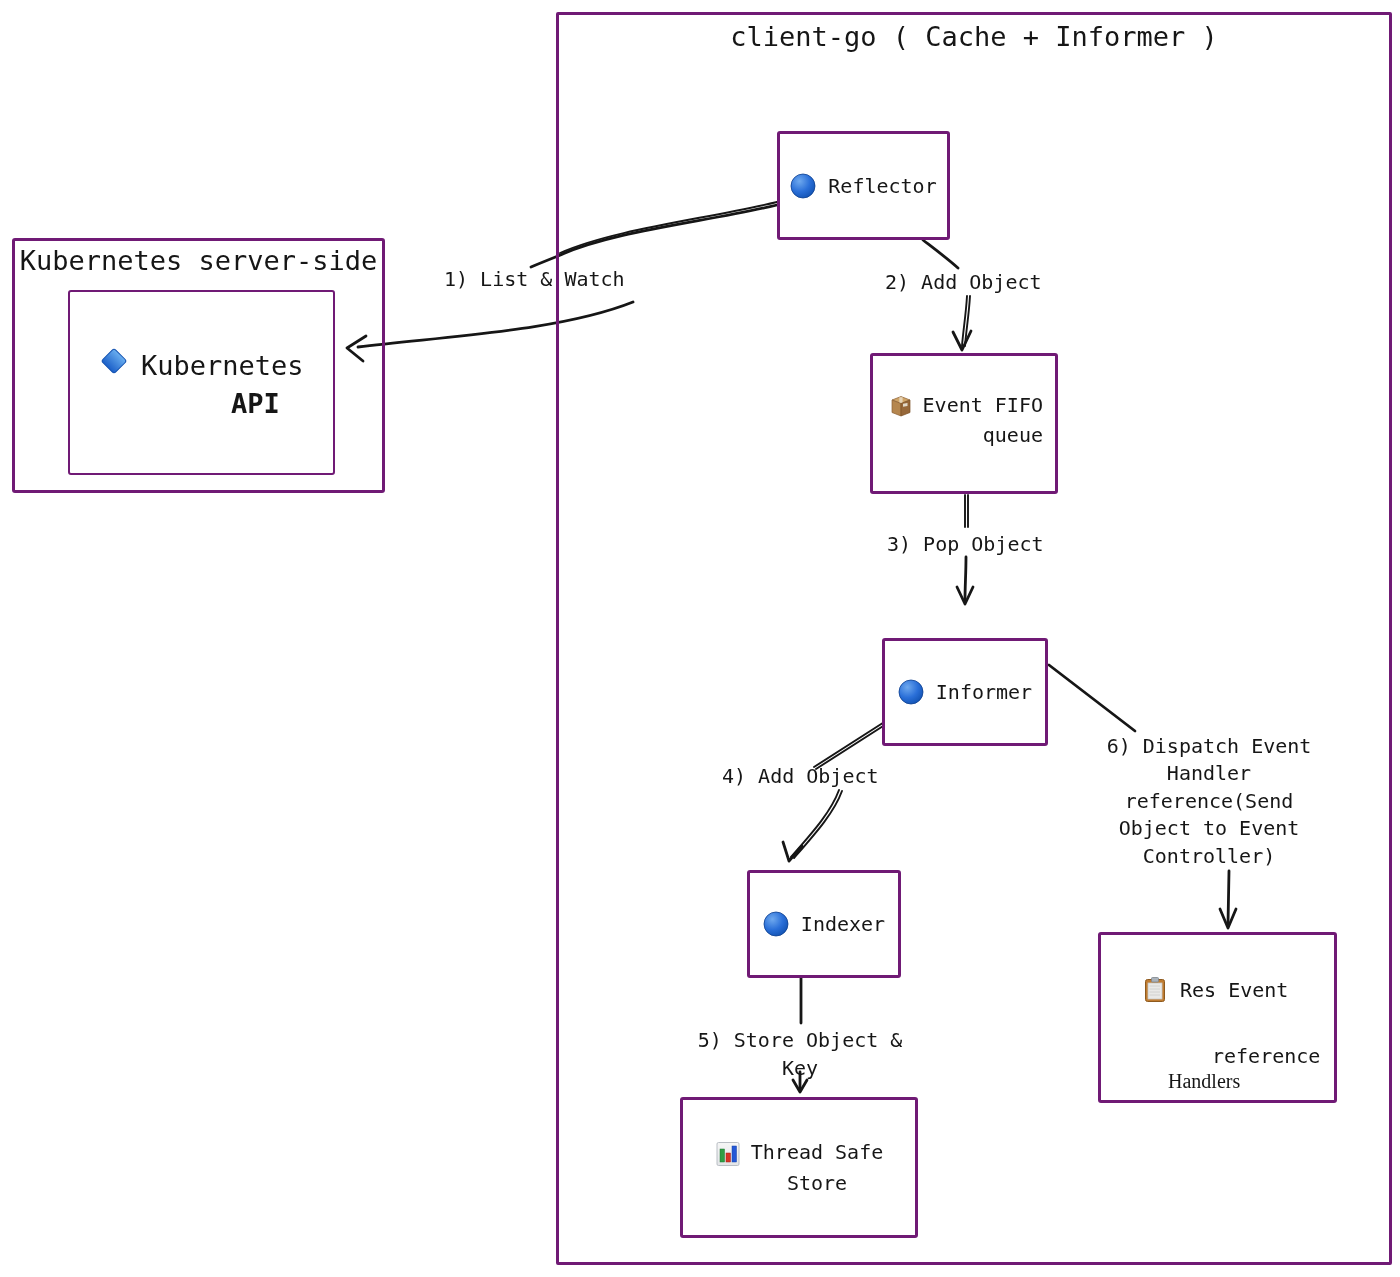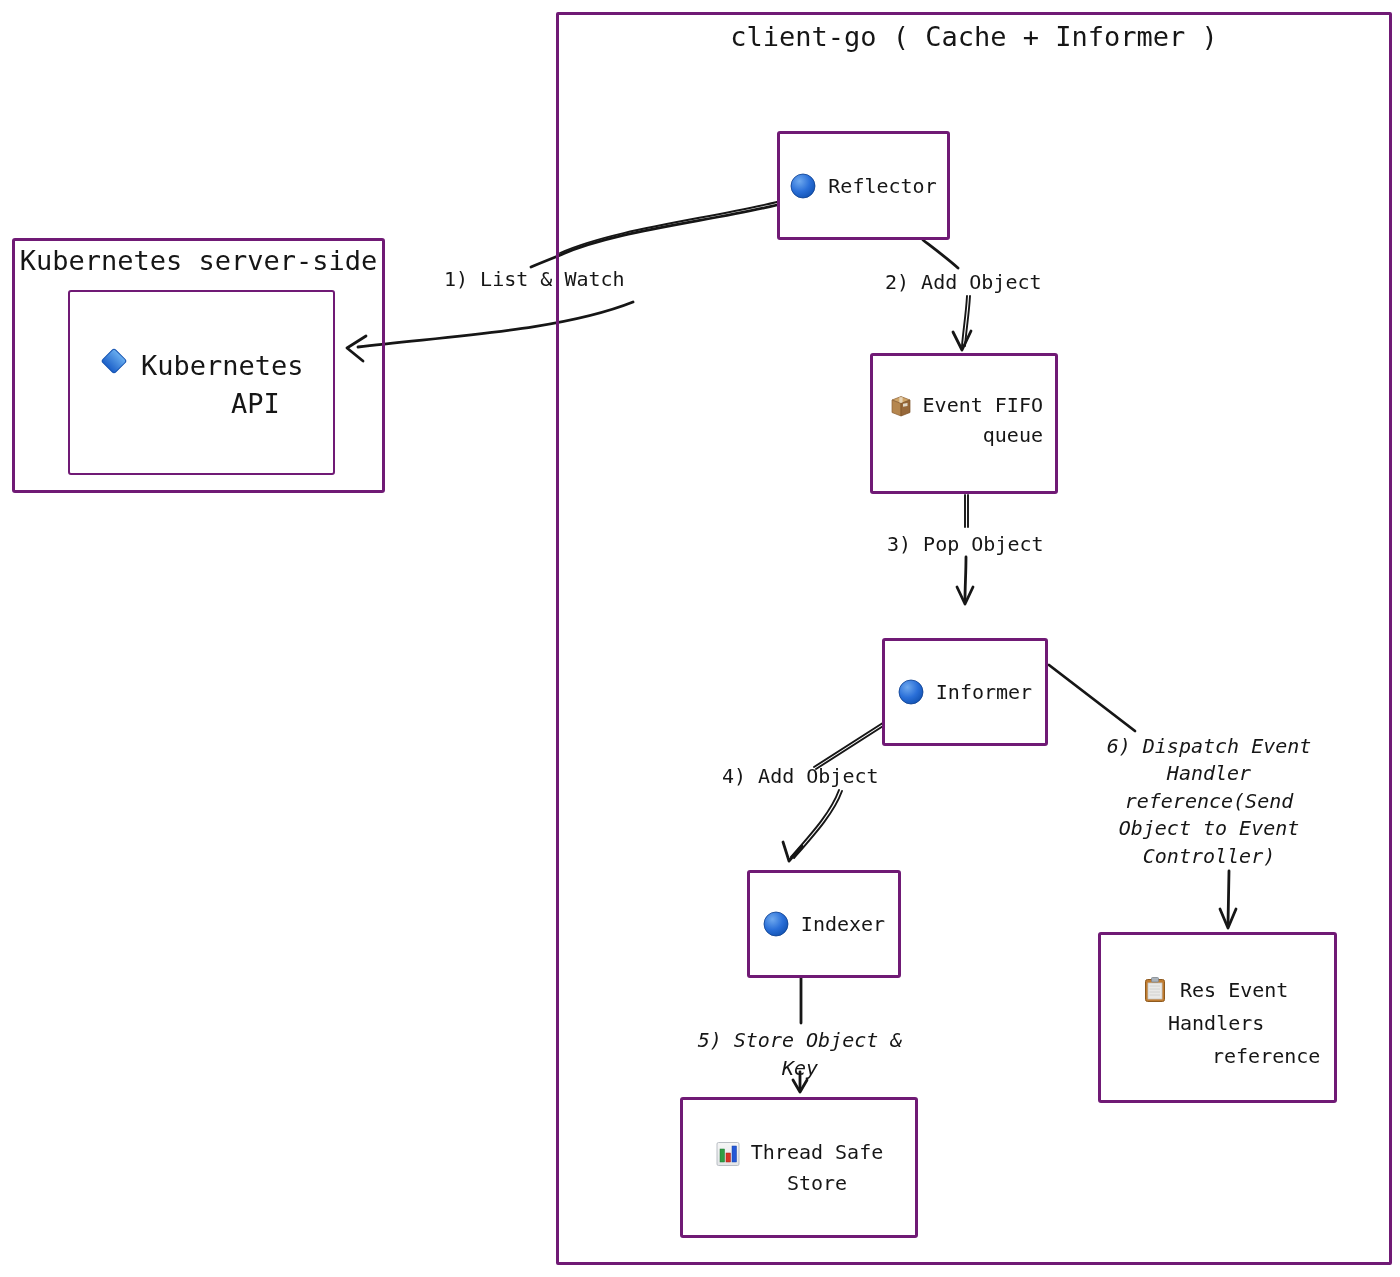--- a/index.html
+++ b/index.html
@@ -29,21 +29,21 @@
   .big{font-size:27px;line-height:34px;}
   .abs{position:absolute;z-index:4;}
   .node{display:flex;align-items:center;justify-content:center;}
   .row{display:flex;align-items:center;gap:12px;font-size:20px;}
   .row-top{align-items:flex-start;gap:10px;}
   .nlabel{font-size:20px;white-space:nowrap;}
   .lines-center{text-align:center;font-size:20px;line-height:31px;}
   .dtext{position:absolute;left:893px;width:150px;top:390px;text-align:right;
     font-size:20px;line-height:30px;z-index:4;}
   .elabel{position:absolute;font-size:20px;line-height:26px;white-space:nowrap;z-index:3;}
-  .eblock{position:absolute;font-size:20px;text-align:center;z-index:3;font-style:italic;}
+  .eblock{position:absolute;font-size:20px;text-align:center;z-index:3;}
   .e5{left:697px;top:1026px;width:206px;line-height:28px;}
   .e6{left:1099px;top:733px;width:220px;line-height:27.4px;}
   .icon{display:block;}
 </style>
 </head>
 <body>
 
 <div class="canvas">
 
   <svg class="wires" width="1400" height="1277" viewBox="0 0 1400 1277">
@@ -97,21 +97,21 @@
   <div class="cg-title">client-go ( Cache + Informer )</div>
 
   <div class="box group k8s-outer"></div>
   <div class="k8s-title">Kubernetes server-side</div>
 
   <div class="box k8s-inner"></div>
   <svg class="icon abs" style="left:99px;top:346px;" width="30" height="30" viewBox="0 0 30 30">
     <rect x="6" y="6" width="18" height="18" rx="2.5" transform="rotate(45 15 15)" fill="url(#gDiamond)" stroke="#1553b0" stroke-width="1"></rect>
   </svg>
   <span class="abs big" style="left:141px;top:349px;">Kubernetes</span>
-  <span class="abs big" style="left:231px;top:387px;">API</span>
+  <span class="abs big" style="left:231px;top:387px;font-weight:bold;">API</span>
 
   <div class="box node reflector">
     <div class="row">
       <svg class="icon" width="26" height="26" viewBox="0 0 26 26">
         <circle cx="13" cy="13" r="12" fill="url(#gBall)" stroke="#0c3f8e" stroke-width="0.8"></circle>
       </svg>
       <span class="nlabel">Reflector</span>
     </div>
   </div>
 
@@ -162,21 +162,21 @@
   </div>
 
   <div class="box resevent"></div>
   <svg class="icon abs" style="left:1143px;top:976px;" width="24" height="28" viewBox="0 0 24 28">
     <rect x="2.5" y="3.5" width="19" height="22" rx="2" fill="#c07c30" stroke="#8e5a1e" stroke-width="1"></rect>
     <rect x="5" y="7" width="14" height="16" fill="#e9e9e7" stroke="#c9c9c7" stroke-width="0.8"></rect>
     <path d="M6.5 10 H17 M6.5 13 H17 M6.5 16 H17 M6.5 19 H17" stroke="#cfcfcd" stroke-width="0.9" fill="none"></path>
     <rect x="8.5" y="1.5" width="7" height="4.5" rx="1" fill="#aab2ba" stroke="#7d858d" stroke-width="0.8"></rect>
   </svg>
   <span class="elabel" style="left:1180px;top:977px;">Res Event</span>
-  <span class="elabel" style="left:1168px;top:1010px;">Handlers</span>
+  <span class="elabel" style="left:1168px;top:1068px;font-family:Liberation Serif, serif;">Handlers</span>
   <span class="elabel" style="left:1212px;top:1043px;">reference</span>
 
   <div class="elabel" style="left:444px;top:266px;">1) List &amp; Watch</div>
   <div class="elabel" style="left:885px;top:269px;">2) Add Object</div>
   <div class="elabel" style="left:887px;top:531px;">3) Pop Object</div>
   <div class="elabel" style="left:722px;top:763px;">4) Add Object</div>
   <div class="eblock e5">
     <div>5) Store Object &amp;</div>
     <div>Key</div>
   </div>

